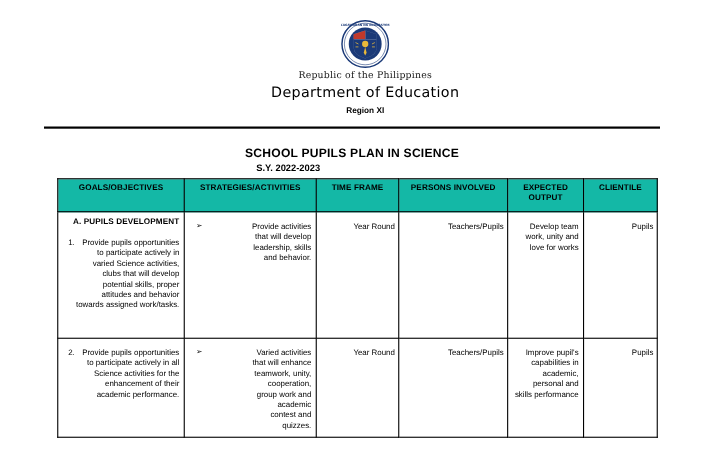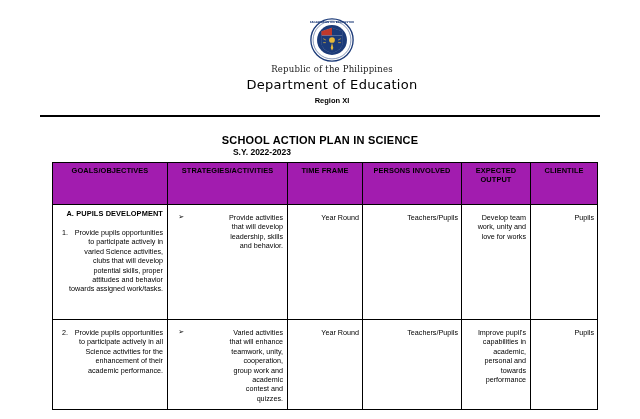--- a/index.html
+++ b/index.html
@@ -123,25 +123,25 @@
     font-size: 7.2px;
   }
   .plan-table th,
   .plan-table td {
     border: 1px solid #000000;
     vertical-align: top;
     padding: 0;
     text-align: right;
   }
   .plan-table thead th {
-    background: #a21caf;
+    background: #14b8a6;
     text-align: center;
     font-size: 7.4px;
     font-weight: bold;
-    padding: 3px 2px 20px 2px;
+    padding: 3px 2px 8px 2px;
     line-height: 9px;
     letter-spacing: 0.1px;
   }
 
   
   .c1 { width: 115px; }
   .c2 { width: 120px; }
   .c3 { width: 75px; }
   .c4 { width: 99px; }
   .c5 { width: 69px; }
@@ -215,21 +215,21 @@
       </g>
     </svg>
 
     <div class="rep-line">Republic of the Philippines</div>
     <div class="dept-line">Department of Education</div>
     <div class="region-line">Region XI</div>
   </div>
 
   <div class="hrule"></div>
 
-  <div class="doc-title">SCHOOL ACTION PLAN IN SCIENCE</div>
+  <div class="doc-title">SCHOOL PUPILS PLAN IN SCIENCE</div>
   <div class="doc-subtitle">S.Y. 2022-2023</div>
 
   <table class="plan-table">
     <colgroup>
       <col class="c1">
         <col class="c2">
         <col class="c3">
         <col class="c4">
         <col class="c5">
         <col class="c6">
@@ -286,21 +286,21 @@
             <span class="txt">Varied activities that will enhance teamwork, unity, cooperation, group work and academic contest and quizzes.</span>
           </div>
         </td>
         <td class="cell-center">
           <div class="cell-text">Year Round</div>
         </td>
         <td class="cell-center">
           <div class="cell-text">Teachers/Pupils</div>
         </td>
         <td class="cell-output">
-          <div class="cell-text">Improve pupil's capabilities in academic, personal and towards performance</div>
+          <div class="cell-text">Improve pupil's capabilities in academic, personal and skills performance</div>
         </td>
         <td class="cell-center">
           <div class="cell-text">Pupils</div>
         </td>
       </tr>
     </tbody>
   </table>
 
 </div>
 

